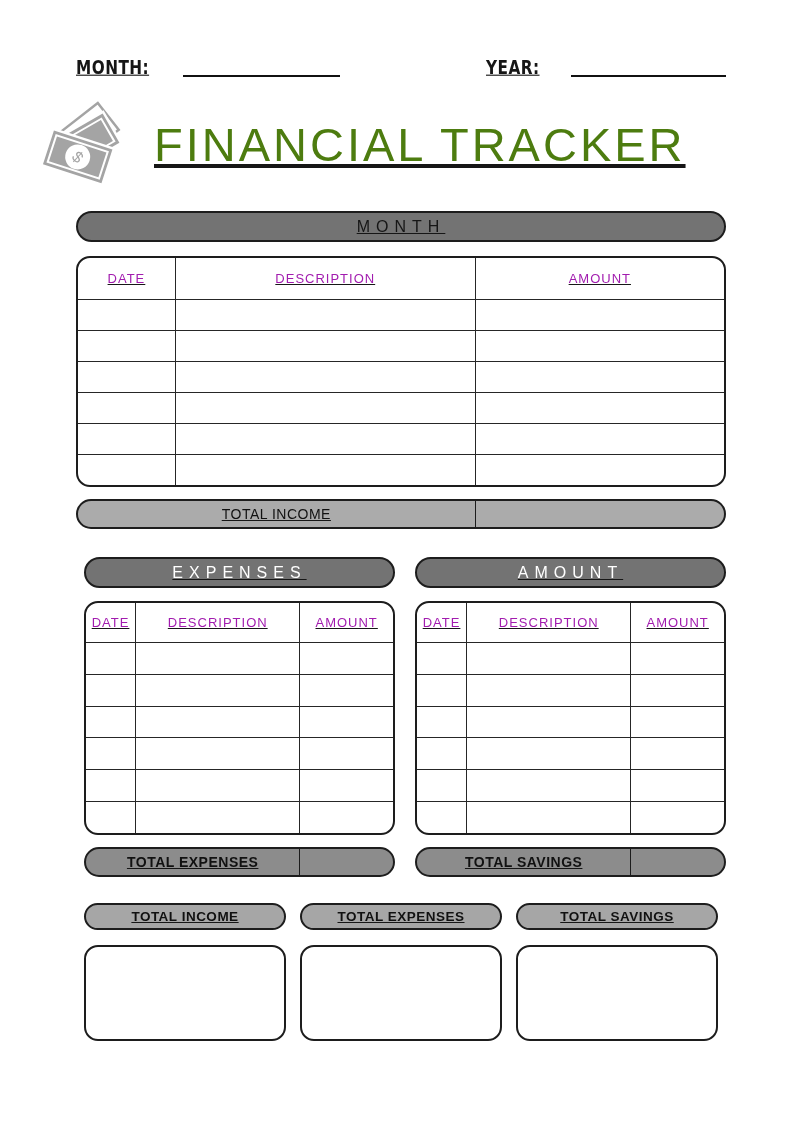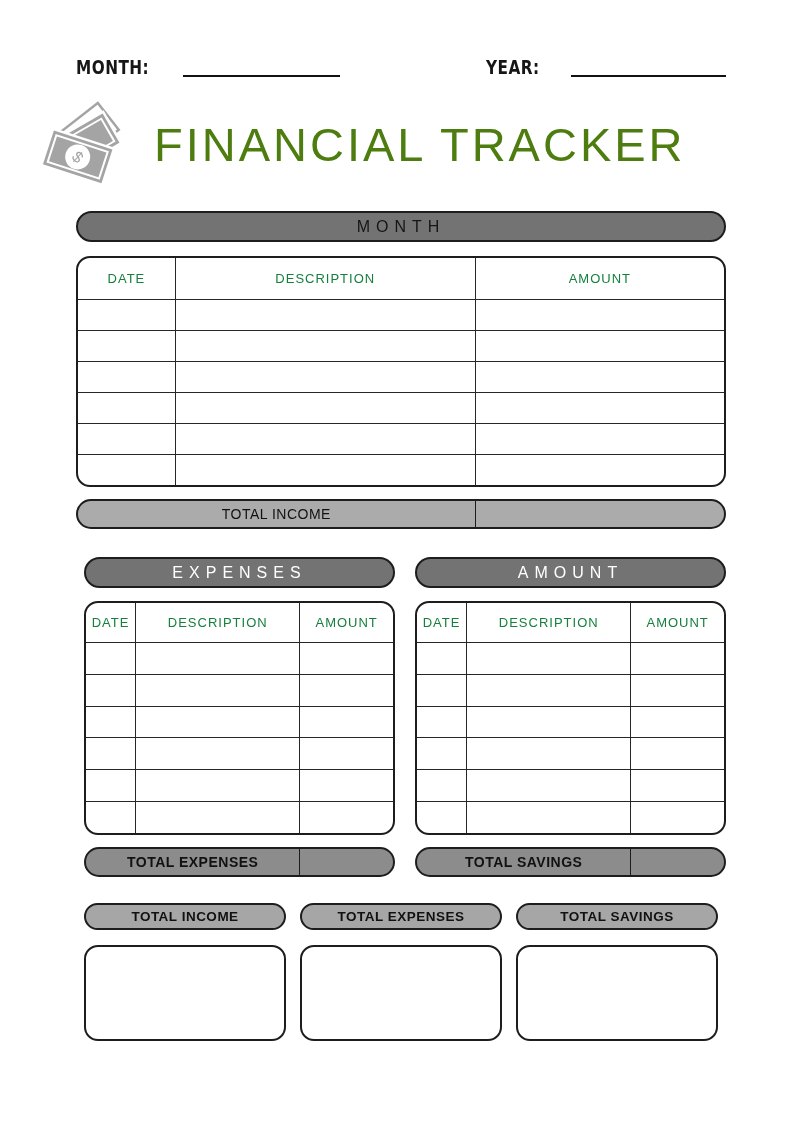--- a/index.html
+++ b/index.html
@@ -5,20 +5,21 @@
   * { margin: 0; padding: 0; box-sizing: border-box; }
   html, body { background: #e8e8e8; }
   body { font-family: "Liberation Sans", sans-serif; color: #161616; }
 
   .page {
     position: relative;
     width: 794px; height: 1123px;
     margin: 0 auto;
     background: #ffffff;
     padding: 58px 100px 0 76px;
+    text-decoration: underline;
   }
   .content { width: 650px; }
 
   
   .topbar { display: flex; justify-content: space-between; align-items: flex-end; }
   .field { display: flex; align-items: flex-end; }
   .field-label {
     font-family: "DejaVu Sans", sans-serif;
     font-weight: 800; font-size: 17px; letter-spacing: 0.5px;
     transform: scale(0.9, 1.12); transform-origin: left bottom;
@@ -55,21 +56,21 @@
   .table {
     border: 2px solid var(--border, #1d1d1d);
     border-radius: 14px;
     overflow: hidden;
     background: #fff;
   }
   .income-table { margin-top: 14px; }
   .thead { display: grid; }
   .thead .hcell {
     display: flex; align-items: center; justify-content: center;
-    font-size: 13px; letter-spacing: 1px; color: #15803d;
+    font-size: 13px; letter-spacing: 1px; color: #a21caf;
   }
   .income-table .thead { grid-template-columns: 15% 46.4% 38.6%; height: 41px; }
   .small-table .thead  { grid-template-columns: 16% 53.5% 30.5%; height: 39px; }
   .trow { display: grid; border-top: 1.5px solid #262626; }
   .income-table .trow { grid-template-columns: 15% 46.4% 38.6%; height: 31px; }
   .small-table .trow  { grid-template-columns: 16% 53.5% 30.5%; height: 31.8px; }
   .hcell + .hcell, .tcell + .tcell { border-left: 1.5px solid #262626; }
 
   
   .total-bar {

